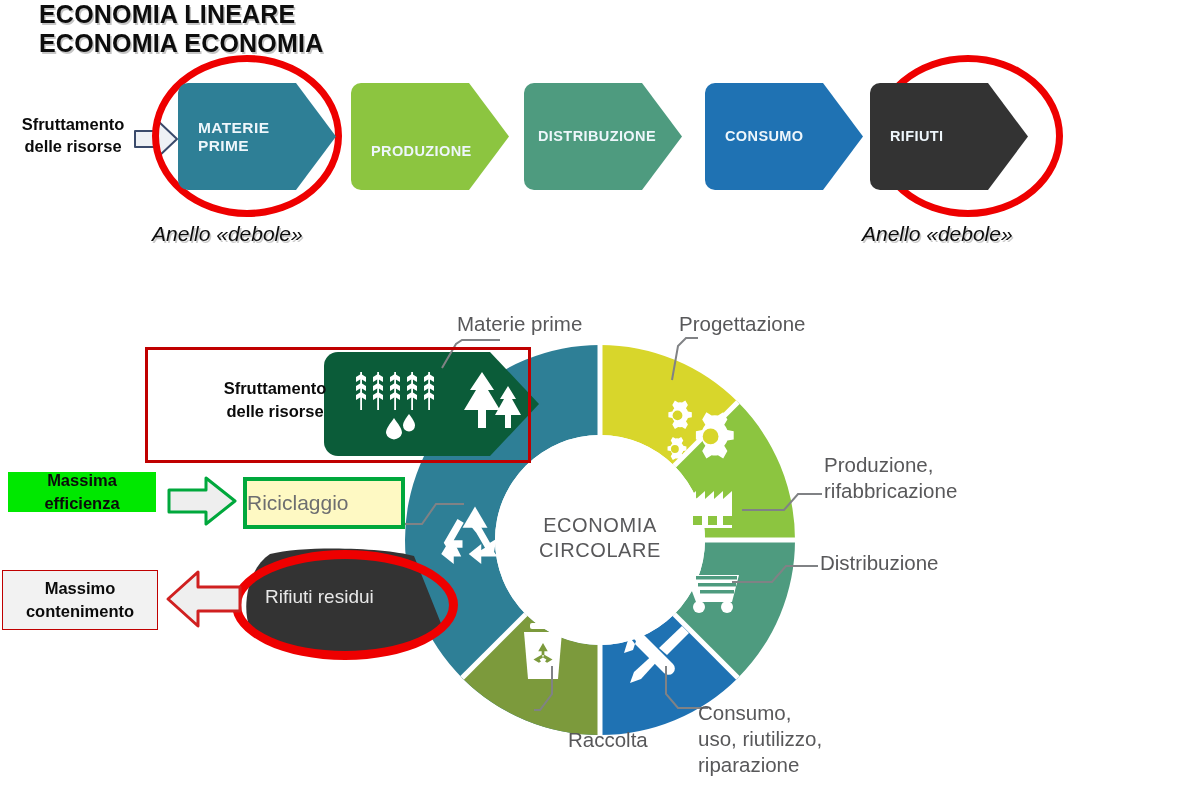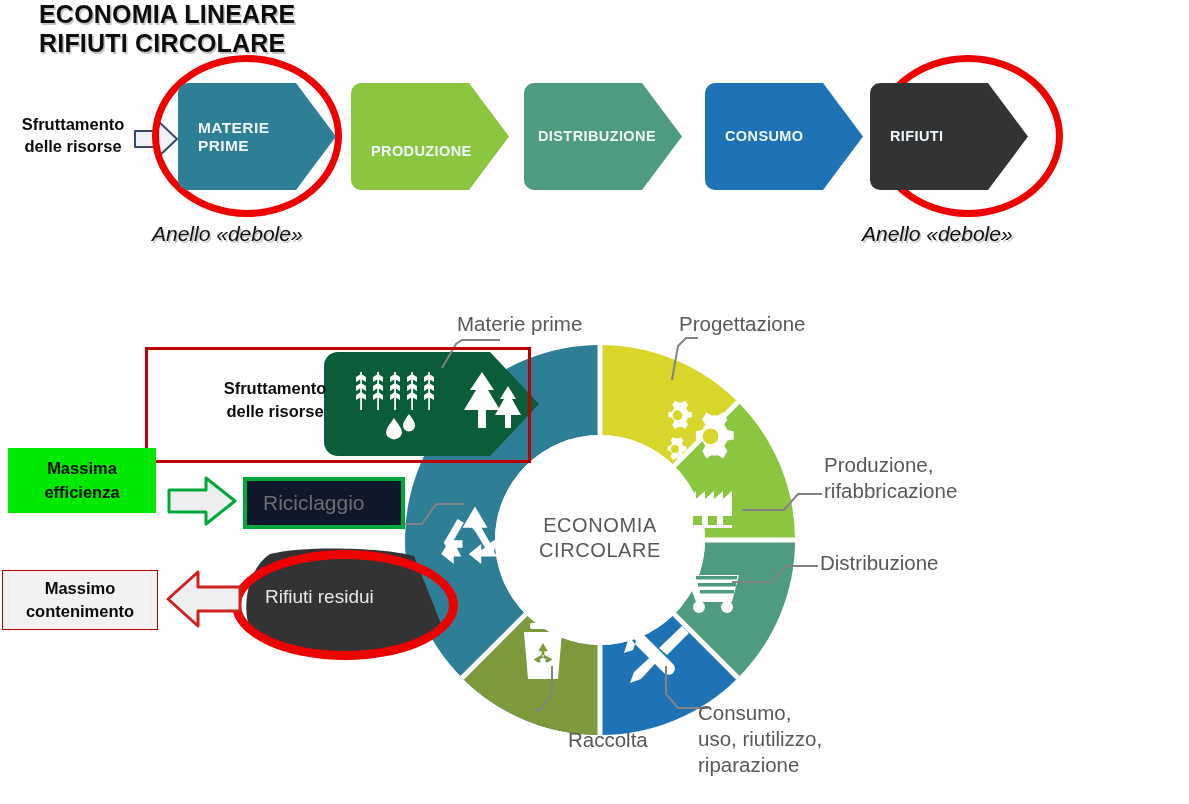--- a/index.html
+++ b/index.html
@@ -126,25 +126,24 @@
     justify-content: center;
     font-weight: bold;
     font-size: 16.5px;
     line-height: 1.4;
     color: #0b0b0b;
     text-align: center;
   }
   .box-green-outline {
     position: absolute;
     border: 4px solid #00a83c;
-    background: #0f172a;
+    background: #fef9c3;
     box-sizing: border-box;
     display: flex;
     align-items: center;
-    padding-left: 16px;
     color: #6d6e70;
     font-size: 21px;
     text-align: center;
   }
   .box-grey {
     position: absolute;
     background: #f2f2f2;
     border: 1px solid #c00000;
     box-sizing: border-box;
     display: flex;
@@ -210,21 +209,21 @@
     </svg>
     <div class="lbl" style="font-size:14.5px;">RIFIUTI</div>
   </div>
 
   <div class="ring" style="left:152px; top:55px; width:190px; height:162px;"></div>
   <div class="ring" style="left:873px; top:55px; width:190px; height:162px;"></div>
 
   <div class="anello" style="left:152px; top:222px;">Anello «debole»</div>
   <div class="anello" style="left:862px; top:222px;">Anello «debole»</div>
 
-  <div class="section-title" style="left:42px; top:303px;">RIFIUTI CIRCOLARE</div>
+  <div class="section-title" style="left:42px; top:303px;">ECONOMIA ECONOMIA</div>
 
   <svg id="wheel" style="left:395px; top:335px;" width="410" height="410" viewBox="0 0 410 410">
     <defs>
       
     </defs>
     <g transform="translate(205,205)">
 
       <path d="M 0 -195 A 195 195 0 0 0 0 195 L 0 105 A 105 105 0 0 1 0 -105 Z" fill="#2e7f96"></path>
 
       <path d="M 0 -195 A 195 195 0 0 1 137.89 -137.89 L 74.25 -74.25 A 105 105 0 0 0 0 -105 Z" fill="#d8d62b"></path>
@@ -427,21 +426,21 @@
   <div class="abs" style="left:265px; top:586px; color:#e8e8e8; font-size:19px;">Rifiuti residui</div>
 
   <div class="ring" style="left:232px; top:550px; width:226px; height:110px; border-width:9px;"></div>
 
   <div class="box-red" style="left:145px; top:347px; width:386px; height:116px;"></div>
   <div class="box-red-label" style="left:160px; top:377px; width:230px;">
     <span>Sfruttamento</span><br>
     <span>delle risorse</span>
   </div>
 
-  <div class="box-green-fill" style="left:8px; top:448px; width:148px; height:65px;">
+  <div class="box-green-fill" style="left:8px; top:472px; width:148px; height:40px;">
     <div>
       <span>Massima</span><br>
       <span>efficienza</span>
     </div>
   </div>
   <svg class="arrow-svg" style="left:166px; top:475px;" width="72" height="52" viewBox="0 0 72 52">
     <path d="M3 15 L40 15 L40 3 L69 26 L40 49 L40 37 L3 37 Z" fill="#eeeeee" stroke="#00a83c" stroke-width="3" stroke-linejoin="round"></path>
   </svg>
   <div class="box-green-outline" style="left:243px; top:477px; width:162px; height:52px;">
     <span>Riciclaggio</span>

